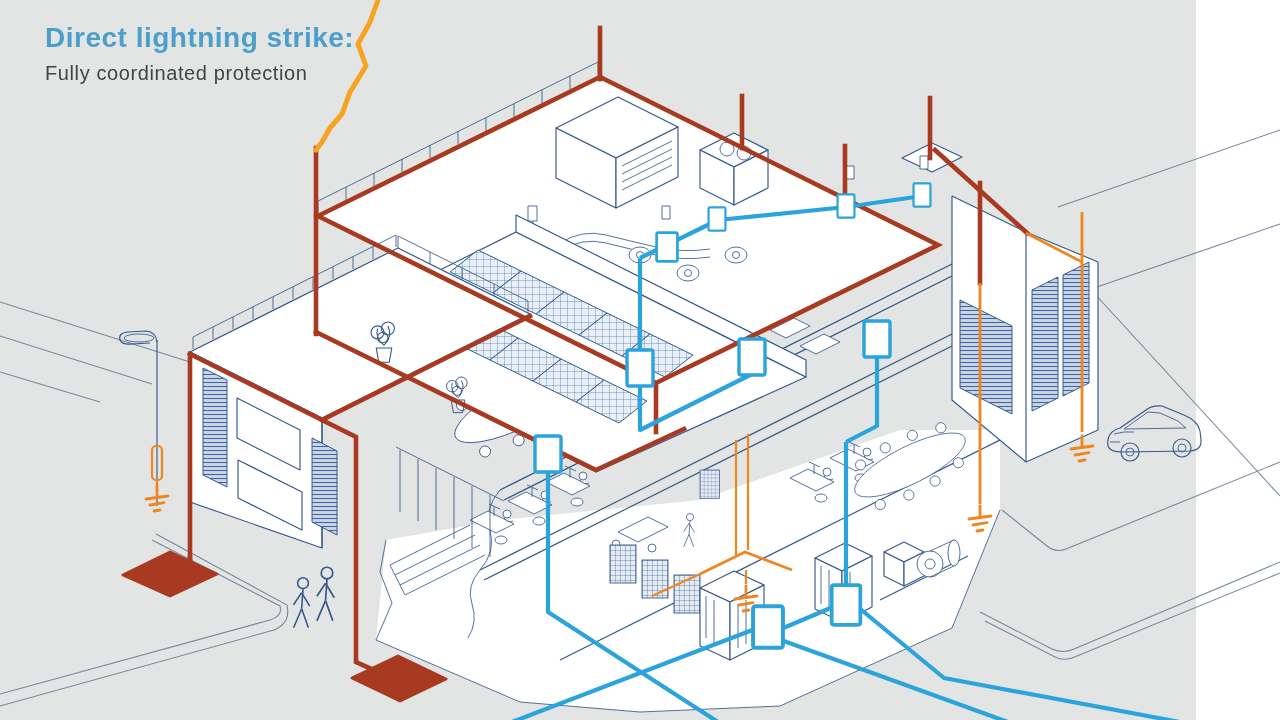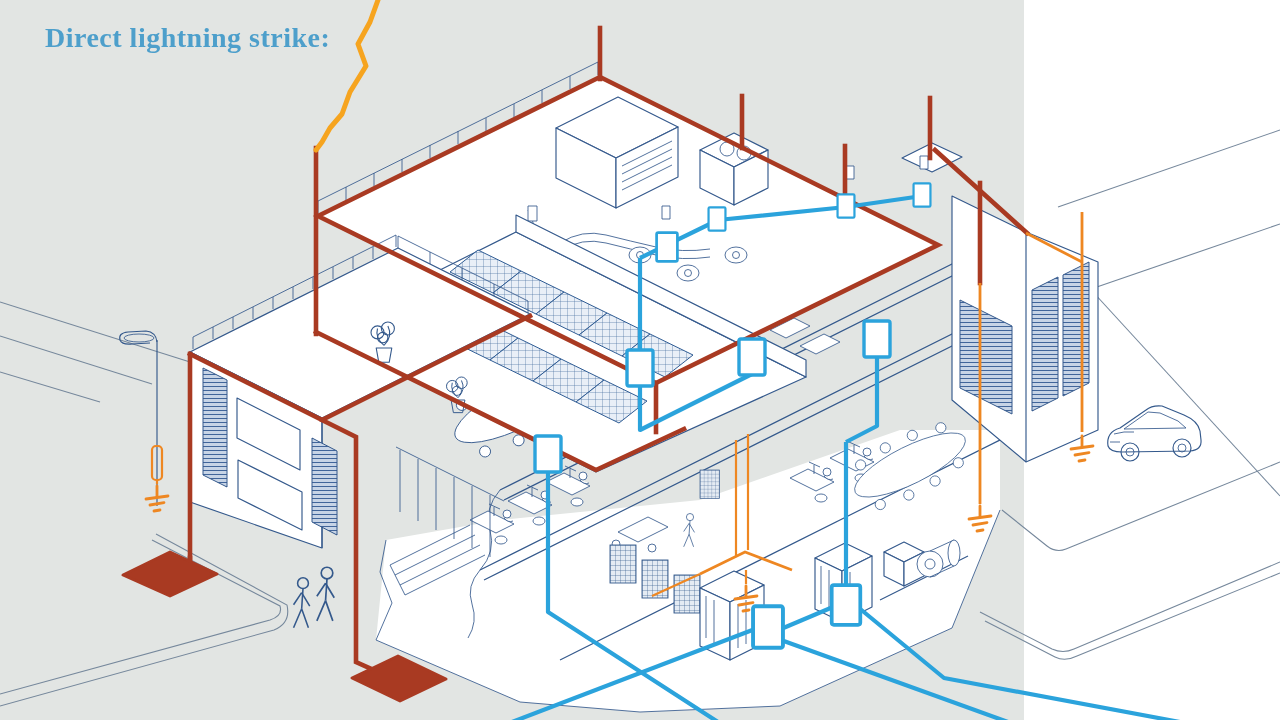--- a/index.html
+++ b/index.html
@@ -1,17 +1,17 @@
 <!DOCTYPE html>
 <html style="--c-bg: #e2e5e3; --c-title: #4d9fcb; --c-subtitle: #3f4448; --c-line: #34598c; --c-road: #76889c; --c-red: #a93a22; --c-orange: #ee8722; --c-bolt: #f6a41f; --c-blue: #2ba3dc; --c-window_fill: #c7d4e6; --c-solar_fill: #e9eff7;"><head>
 <meta charset="utf-8">
 <style>
   html,body{margin:0;padding:0;}
   body{width:1280px;height:720px;overflow:hidden;font-family:"Liberation Sans",sans-serif;}
-  #stage{position:relative;width:1024px;height:720px;background:var(--c-bg,#e2e5e3);font-family:Liberation Serif, serif;}
+  #stage{position:relative;width:1196px;height:720px;background:var(--c-bg,#e2e5e3);}
   #scene-svg{position:absolute;left:0;top:0;}
   
   .ln  {stroke:var(--c-line,#34598c);fill:none;stroke-width:1.15;stroke-linejoin:round;}
   .lnf {stroke:var(--c-line,#34598c);fill:#fff;stroke-width:1.15;stroke-linejoin:round;}
   .thin{stroke:var(--c-line,#34598c);fill:none;stroke-width:.85;stroke-linejoin:round;}
   .thinf{stroke:var(--c-line,#34598c);fill:#fff;stroke-width:.85;stroke-linejoin:round;}
   .soft{stroke:var(--c-road,#76889c);fill:none;stroke-width:1.1;}
   .red {stroke:var(--c-red,#a93a22);fill:none;stroke-width:4.6;stroke-linecap:square;stroke-linejoin:miter;}
   .redf{fill:var(--c-red,#a93a22);stroke:var(--c-red,#a93a22);stroke-width:3;stroke-linejoin:round;}
   .org {stroke:var(--c-orange,#ee8722);fill:none;stroke-width:2.8;stroke-linecap:butt;}
@@ -371,15 +371,16 @@
       <circle class="ln" cx="30" cy="54" r="9"></circle>
           <circle class="thin" cx="30" cy="54" r="4"></circle>
       <circle class="ln" cx="82" cy="50" r="9"></circle>
           <circle class="thin" cx="82" cy="50" r="4"></circle>
     </g>
   </g>
 </svg>
 
 <div id="header">
   <h1>Direct lightning strike:</h1>
+  <p>Fully coordinated protection</p>
 </div>
 
 </div>
 
 </body></html>

